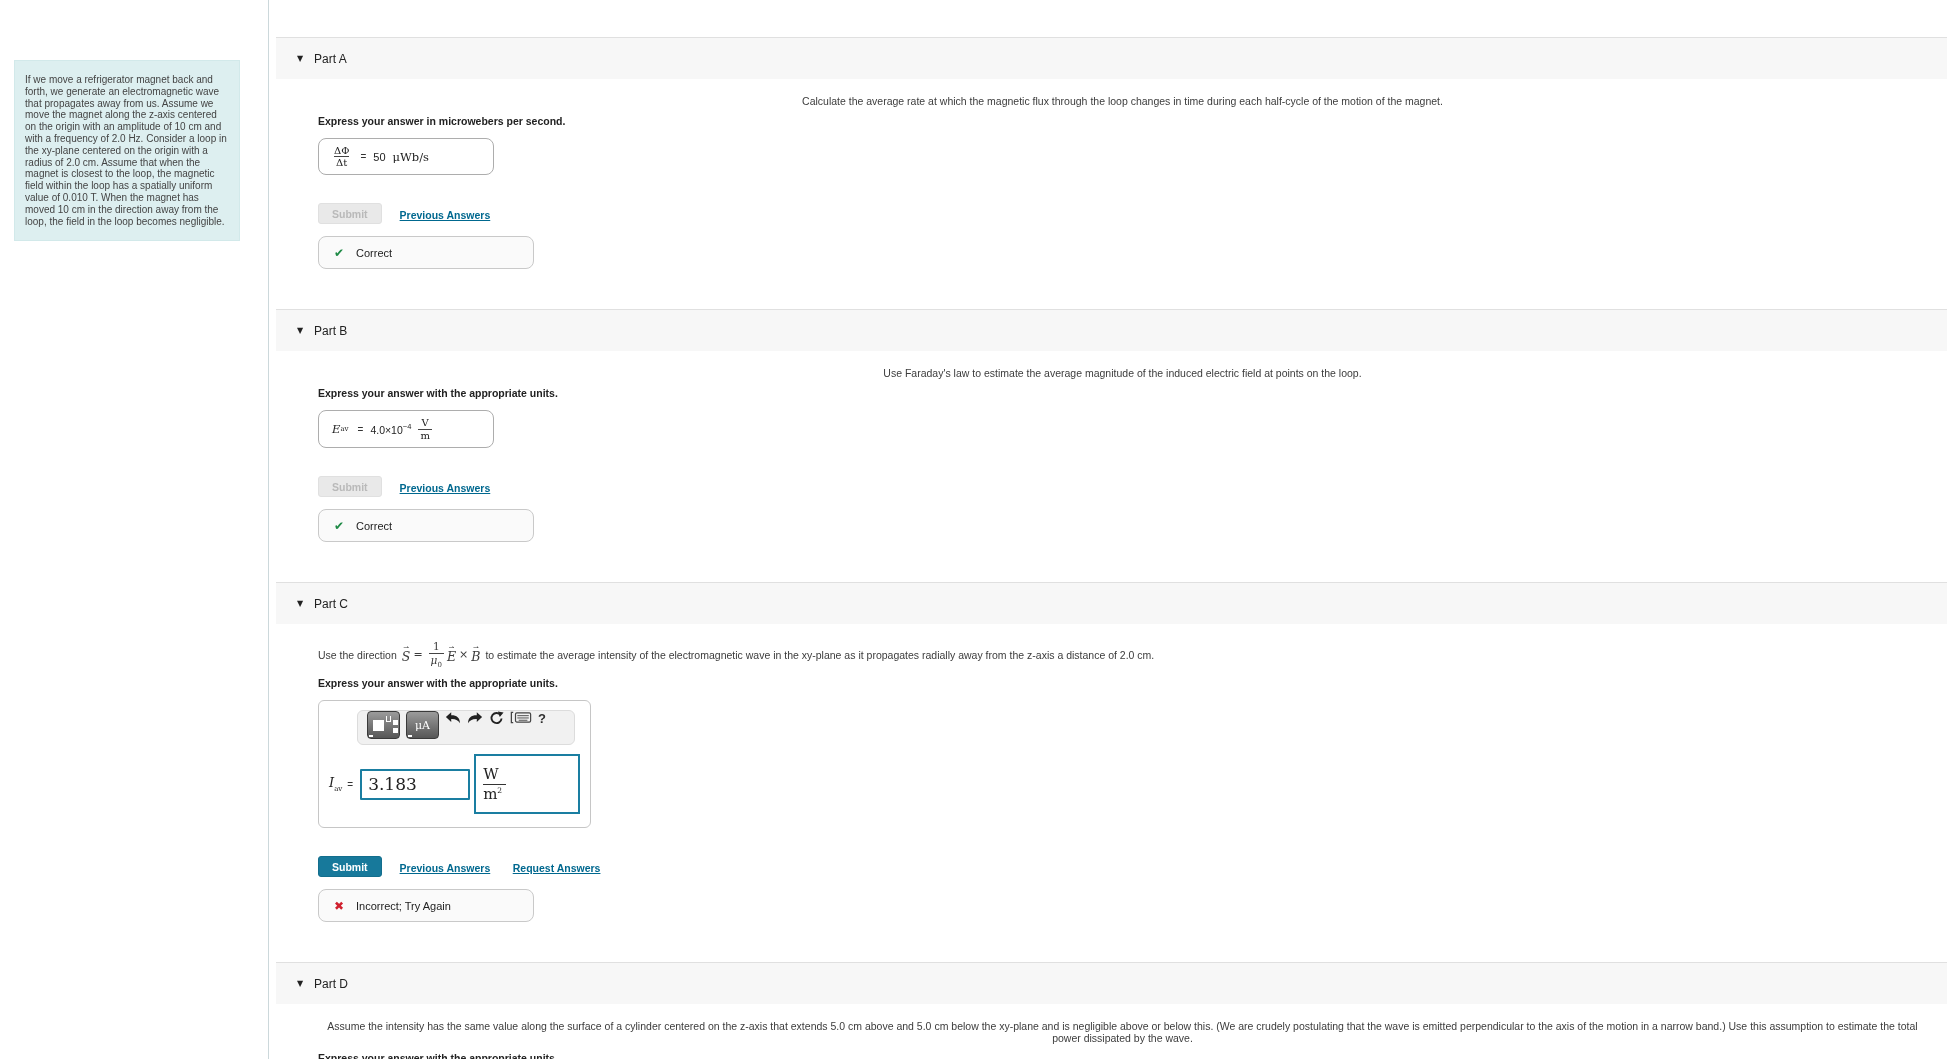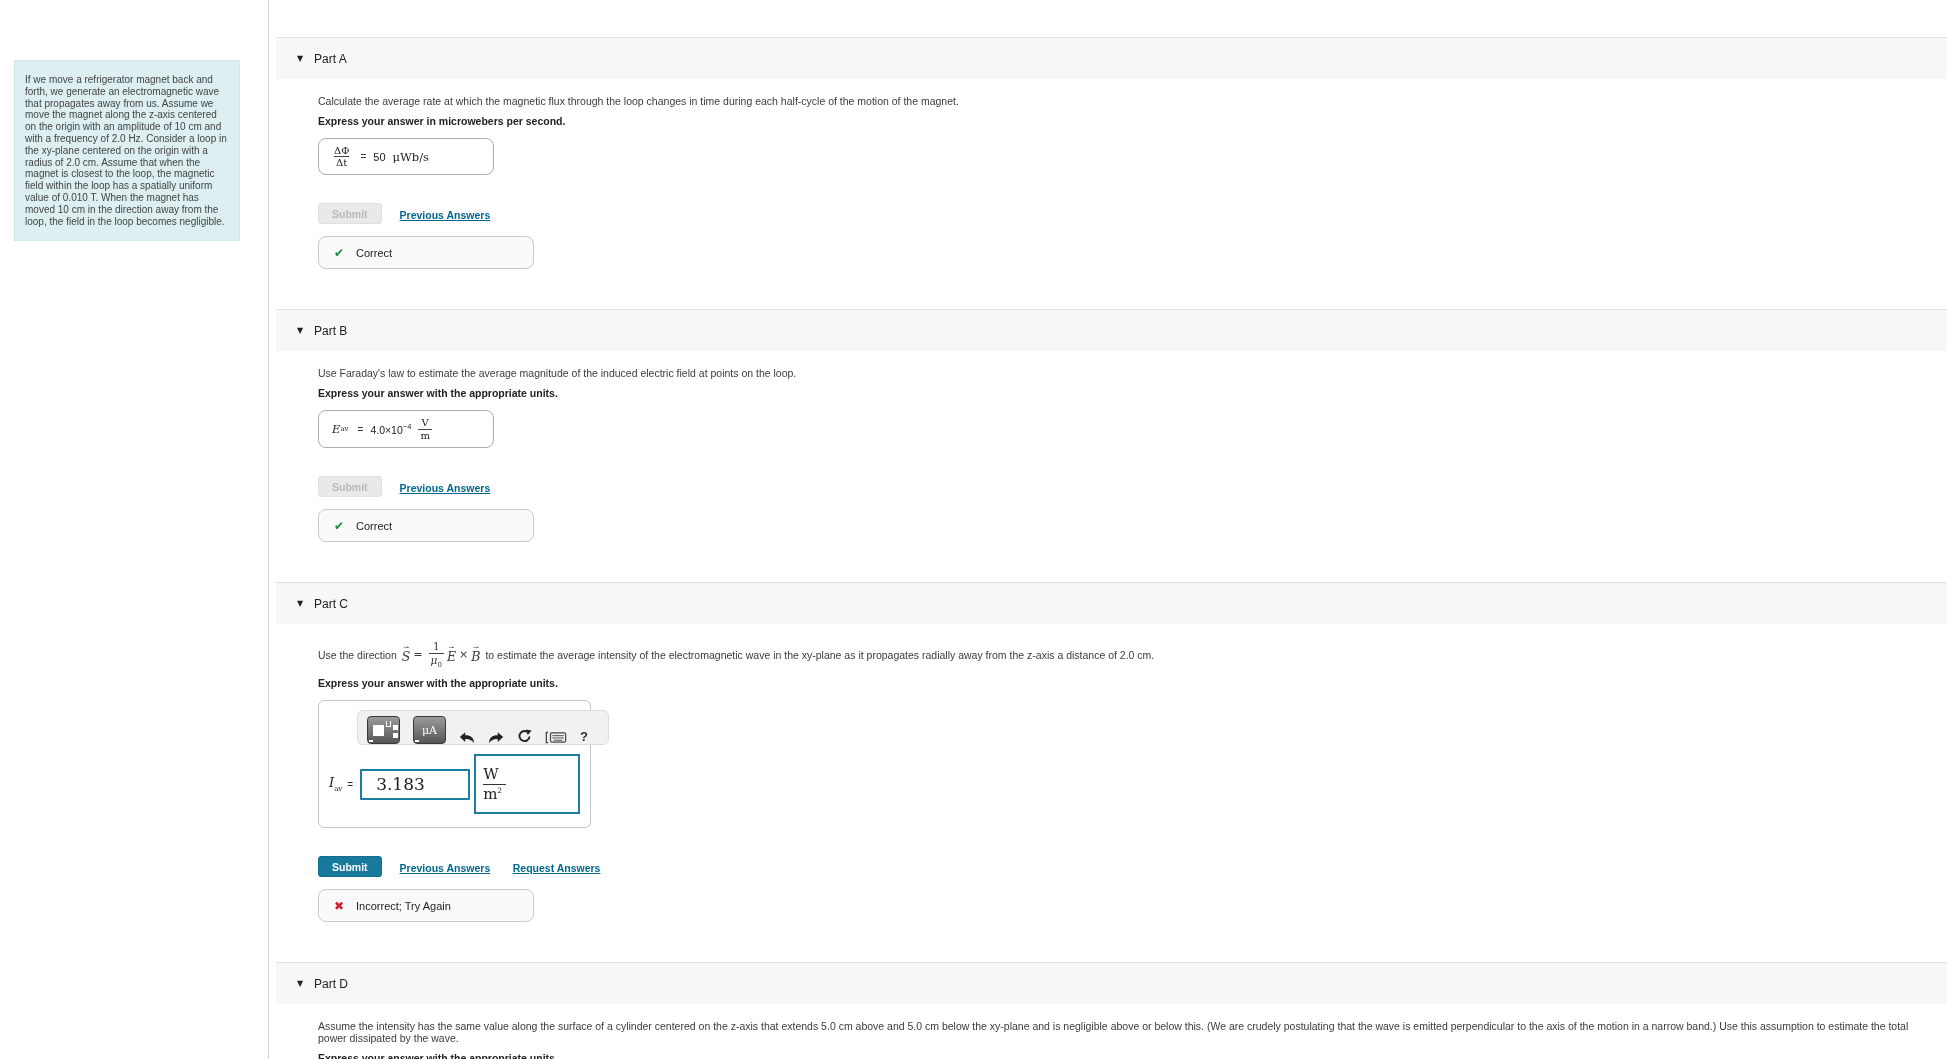--- a/index.html
+++ b/index.html
@@ -14,21 +14,21 @@
   .divider { position:absolute; left:268px; top:0; width:1px; height:1059px; background:#ccd8db; }
 
   
   .main { position:absolute; left:276px; top:0; right:0; }
   .part-band { background:#f7f7f7; border-top:1px solid #e0e0e0; height:42px;
     display:flex; align-items:center; padding-left:21px; margin-top:0; }
   .part-band .tri { font-family:"DejaVu Sans", sans-serif; font-size:8px; color:#222; width:17px; cursor:pointer; }
   .part-band .part-title { font-size:12px; color:#222; }
   .part-content { padding:16px 20px 20px 42px; }
 
-  .desc { font-size:10.5px; color:#3c3c3c; margin-bottom:8px; max-width:1660px; }
+  .desc { font-size:10.5px; color:#3c3c3c; margin-bottom:8px; max-width:1660px;text-align:center; }
   .express { font-size:10.5px; font-weight:bold; color:#222; margin-bottom:11px; }
 
   
   .answer-box { width:176px; height:37px; border:1px solid #adadad; border-radius:8px;
     display:flex; align-items:center; padding-left:13px; margin-bottom:11px; background:#fff;
     font-family:"DejaVu Serif", serif; font-size:11.5px; color:#222; }
   .frac { display:inline-flex; flex-direction:column; align-items:center;
     font-family:"DejaVu Serif", serif; line-height:1.15; vertical-align:middle; }
   .frac .fr-top { padding:0 2px; }
   .frac .fr-bot { border-top:1px solid #444; padding:0 2px; }
@@ -51,38 +51,38 @@
   .feedback .fb-icon { font-family:"DejaVu Sans", sans-serif; font-size:12px; margin-right:12px; }
   .feedback.ok .fb-icon { color:#1e8a46; }
   .feedback.bad .fb-icon { color:#d0202e; }
   .feedback .fb-text { font-size:11px; color:#222; }
 
   .band-gap { height:20px; }
 
   
   .eq-editor { width:273px; border:1px solid #c6c6c6; border-radius:6px; background:#fff;
     padding:9px 10px 13px 10px; margin-bottom:7px; }
-  .eq-toolbar { margin-left:28px; width:252px; background:#f1f1f1; border:1px solid #dcdcdc;
-    border-radius:6px; height:35px; display:flex; align-items:flex-end; padding:0 9px; gap:13px; }
+  .eq-toolbar { margin-left:28px; width:218px; background:#f1f1f1; border:1px solid #dcdcdc;
+    border-radius:6px; height:35px; display:flex; align-items:flex-start; padding:0 9px; gap:6px; }
   .tb-btn-dark { width:33px; height:28px; border-radius:4px; border:1px solid #3a3a3a;
     background:linear-gradient(#9b9b9b,#565656); position:relative; cursor:pointer; flex:none; }
   .tpl-big { position:absolute; left:5px; top:8px; width:11px; height:11px; background:#fff; }
   .tpl-sup { position:absolute; left:18px; top:4px; width:5px; height:6px; border:1.5px solid #fff; border-top:none; }
   .tpl-small { position:absolute; left:25px; top:8px; width:5px; height:5px; background:#fff; }
   .tpl-small2 { position:absolute; left:25px; top:16px; width:5px; height:5px; background:#fff; }
   .tb-corner { position:absolute; left:1px; bottom:1px; width:4px; height:2px; background:#fff; }
   .tb-btn-units { color:#fff; font-family:"DejaVu Serif", serif; font-size:11px;
     display:flex; align-items:center; justify-content:center; }
   .tb-icon { display:flex; align-items:center; cursor:pointer; }
   .tb-help { font-size:13px; color:#2e2e2e; font-weight:bold; cursor:pointer; }
   .eq-row { display:flex; align-items:center; margin-top:9px; }
   .eq-label { font-family:"DejaVu Serif", serif; font-size:13px; color:#222; margin-right:5px; }
   .eq-equals { font-size:10px; margin-right:7px; }
   .eq-input { border:2px solid #1a7ea1; border-radius:1px; width:110px; height:31px;
-    font-family:"DejaVu Serif", serif; font-size:17px; padding-left:14px; color:#222; outline:none; }
+    font-family:"DejaVu Serif", serif; font-size:17px; padding-left:6px; color:#222; outline:none; }
   .units-box { border:2px solid #1a7ea1; margin-left:4px; width:110px; background:#fff;
     font-family:"DejaVu Serif", serif; color:#222; padding-left:7px; }
   .units-box.tall { height:60px; display:flex; align-items:center; }
   .units-frac { display:inline-flex; flex-direction:column; align-items:flex-start; font-size:15px; line-height:1.25; }
   .units-frac .fr-bot2 { border-top:1px solid #333; padding-right:4px; }
 
   
   .desc-flex { display:flex; align-items:center; flex-wrap:wrap; font-size:10.5px; color:#3c3c3c; margin-bottom:8px; }
   .desc-flex > span.txt { white-space:pre; }
   .inline-eq { display:inline-flex; align-items:center; margin:0 5px; }

